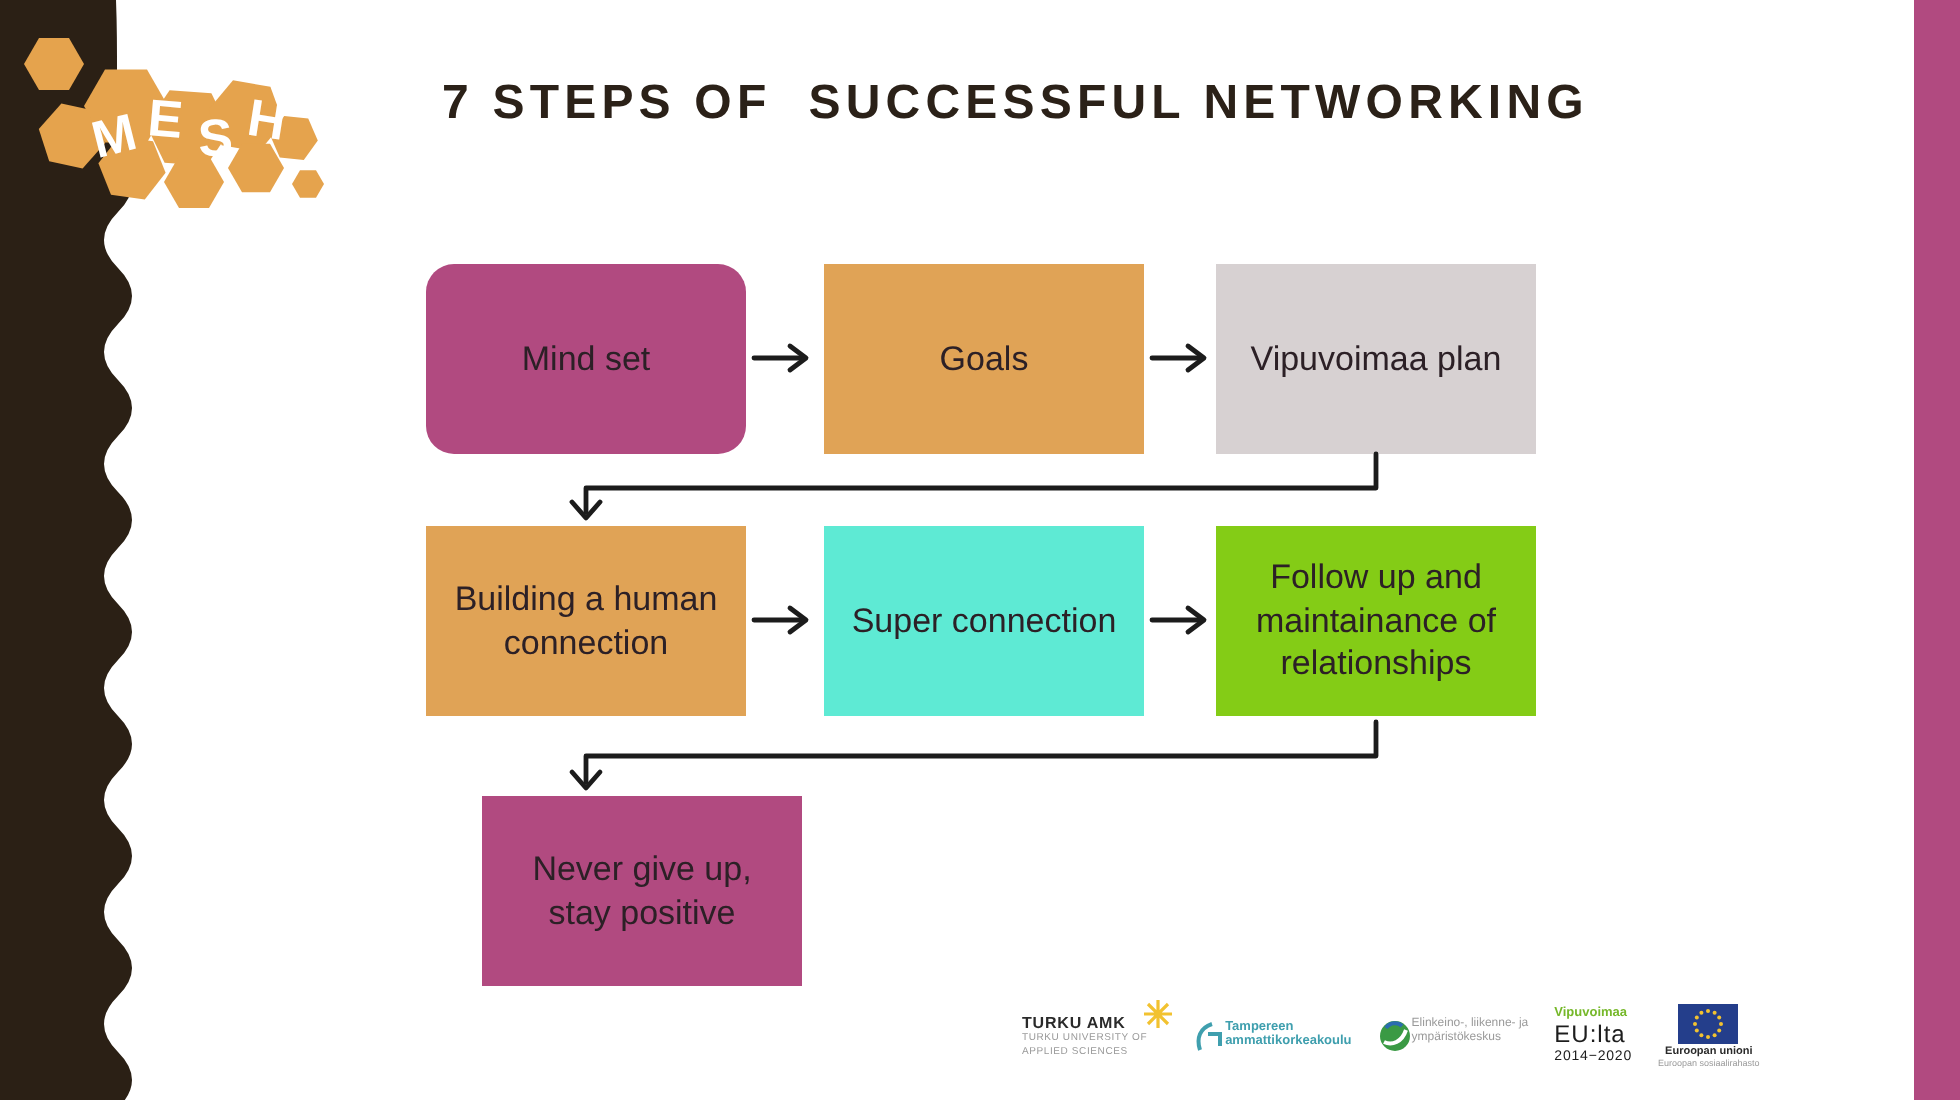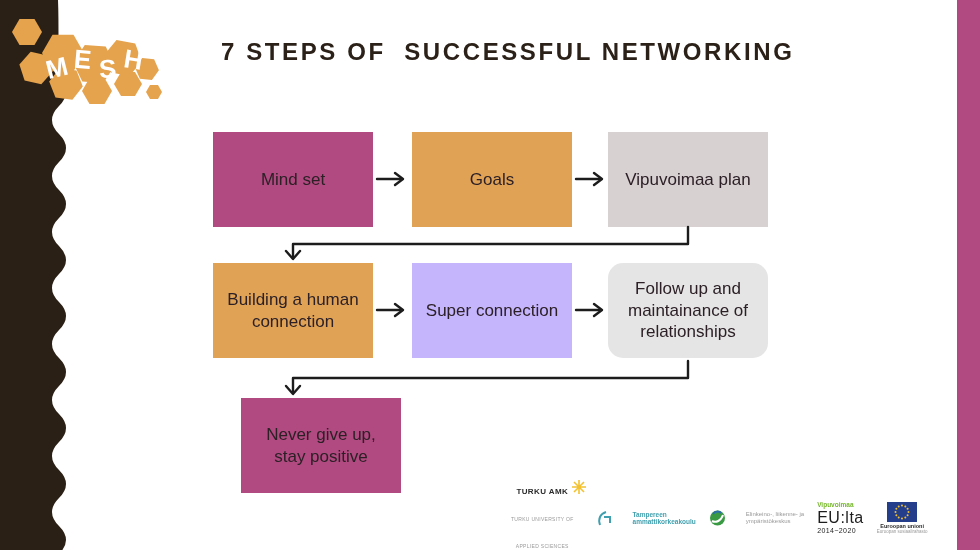--- a/index.html
+++ b/index.html
@@ -21,30 +21,30 @@
        text-align:center;color:#2c2026;font-size:17px;line-height:1.28;padding:0 8px;
        box-sizing:border-box;}
   .c1{left:213px;} .c2{left:412px;} .c3{left:608px;}
   .r1{top:132px;} .r2{top:263px;} .r3{top:398px;margin-left:28px;}
 
   
   #connectors{left:0;top:0;pointer-events:none;}
 
   
   .footer{left:511px;top:494px;width:450px;height:48px;display:flex;align-items:center;gap:13px;}
-  .flogo{display:flex;align-items:center;gap:20px;}
+  .flogo{display:flex;align-items:flex-start;gap:0;}
   .stack{display:flex;flex-direction:column;line-height:1.15;}
   .turku{position:relative;padding-right:10px;}
   .turku-name{font-size:8px;font-weight:bold;color:#2a2a2a;letter-spacing:.4px;}
   .turku-sub{font-size:5px;color:#9a9a9a;letter-spacing:.3px;line-height:1.25;}
   .lab-text{font-size:8px;font-weight:bold;color:#1f1f1f;}
   .tamk-text{font-size:6.5px;color:#3f9fae;font-weight:bold;}
   .ely-text{font-size:6px;color:#9a9a9a;}
   .vipu-brand{font-size:6.5px;font-weight:bold;color:#76b82a;}
-  .vipu-eu{font-size:16px;color:#1d1d1d;letter-spacing:.5px;}
+  .vipu-eu{font-size:12px;color:#1d1d1d;letter-spacing:.5px;}
   .vipu-years{font-size:7px;color:#1d1d1d;letter-spacing:.4px;}
   .eu-name{font-size:5.5px;font-weight:bold;color:#2a2a2a;margin-top:1px;}
   .eu-sub{font-size:4.5px;color:#9a9a9a;}
 
   
   .accent-bar{left:957px;top:0;width:23px;height:550px;}
 </style>
 </head>
 <body>
 
@@ -75,36 +75,36 @@
     <g fill="#ffffff" font-family="Liberation Sans, sans-serif" font-weight="bold" font-size="26">
       <text x="46" y="72" transform="rotate(-14 52 62)">M</text>
       <text x="74" y="62" transform="rotate(5 79 53)">E</text>
       <text x="99" y="72" transform="rotate(-3 104 63)">S</text>
       <text x="124" y="62" transform="rotate(9 129 54)">H</text>
     </g>
   </svg>
 
   <div class="abs title">7 STEPS OF  SUCCESSFUL NETWORKING</div>
 
-  <div class="abs box r1 c1" style="background: rgb(177, 74, 128);">
+  <div class="abs box r1 c1" style="background: rgb(177, 74, 128); border-radius: 14px;">
     <span>Mind set</span>
     </div>
   <div class="abs box r1 c2" style="background: rgb(224, 163, 86); text-align: right;">
     <span>Goals</span>
     </div>
   <div class="abs box r1 c3" style="background: rgb(215, 209, 210);">
     <span>Vipuvoimaa plan</span>
     </div>
   <div class="abs box r2 c1" style="background: rgb(224, 163, 86);">
     <span>Building a human connection</span>
     </div>
-  <div class="abs box r2 c2" style="background: #c4b5fd;">
+  <div class="abs box r2 c2" style="background: #5eead4;">
     <span>Super connection</span>
     </div>
-  <div class="abs box r2 c3" style="background: #e5e5e5; border-radius: 15px;">
+  <div class="abs box r2 c3" style="background: #84cc16;">
     <span>Follow up and maintainance of relationships</span>
     </div>
   <div class="abs box r3 c1" style="background: rgb(177, 74, 128);">
     <span>Never give up, stay positive</span>
     </div>
 
   <svg id="connectors" class="abs" width="980" height="550" viewBox="0 0 980 550" fill="none" stroke="#1c1c1c" stroke-width="2.4" stroke-linecap="round" stroke-linejoin="round">
     <g>
         <path d="M377,179 H400"></path>
         <path d="M395,173 L403,179 L395,185"></path>

